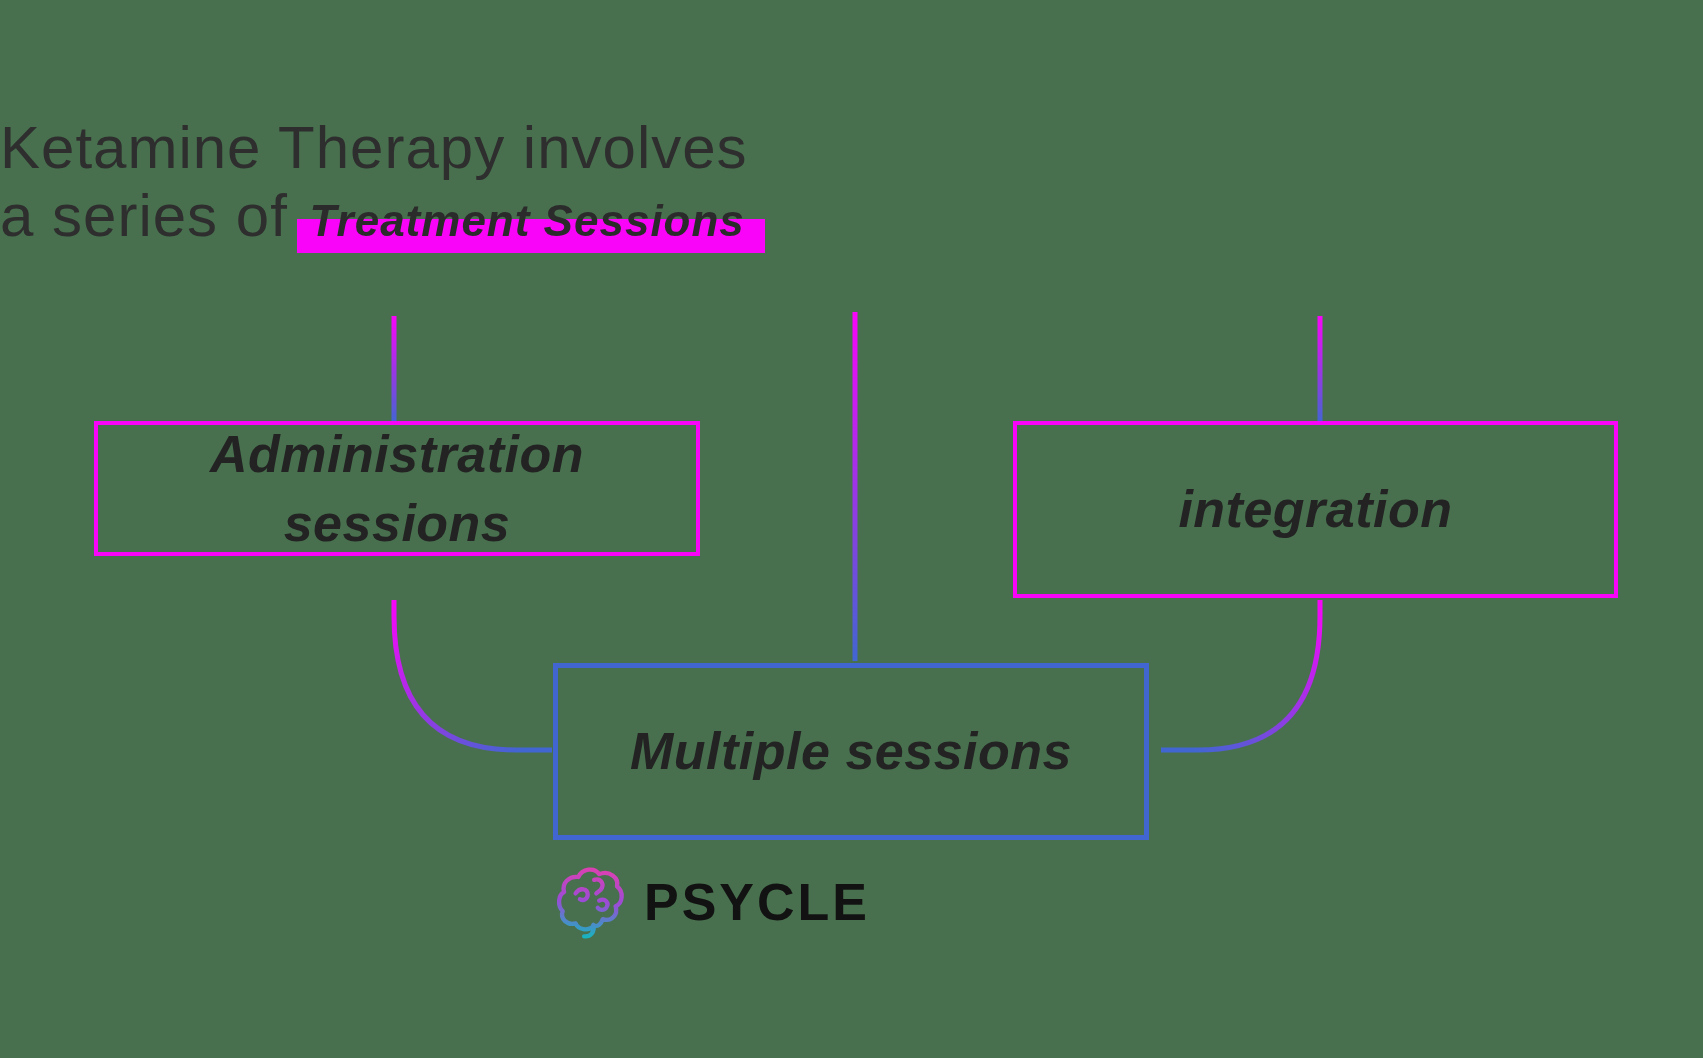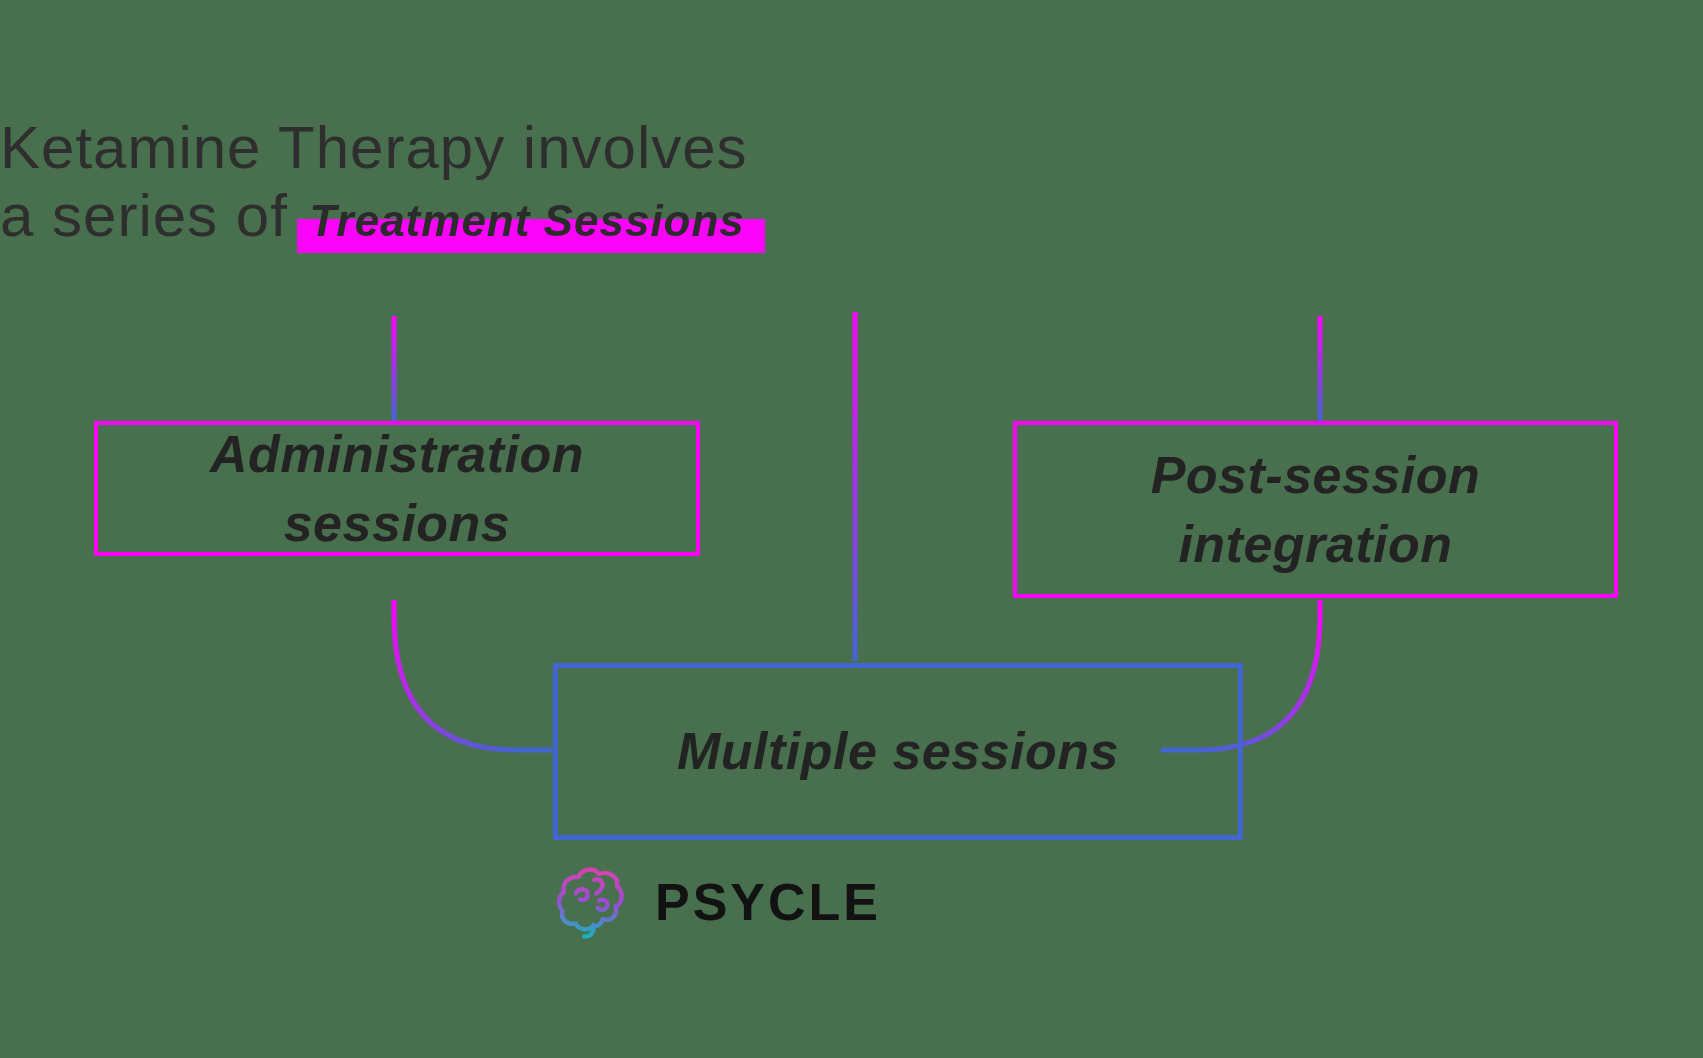--- a/index.html
+++ b/index.html
@@ -48,25 +48,25 @@
     position:absolute;display:flex;align-items:center;justify-content:center;
     text-align:center;color:var(--label-dark);
     font-weight:700;font-style:italic;
   }
   .box .label{font-size:52px;line-height:1.32;letter-spacing:0.5px;}
   .box .label span{display:block;}
   .box-magenta{border:4px solid var(--magenta);}
   .box-blue{border:5px solid var(--blue);}
   #box-admin{left:94px;top:421px;width:606px;height:135px;}
   #box-post{left:1013px;top:421px;width:605px;height:177px;}
-  #box-multiple{left:553px;top:663px;width:690px;height:177px;}
+  #box-multiple{left:553px;top:663px;width:596px;height:177px;}
 
   .logo{
     position:absolute;left:556px;top:862px;
-    display:flex;align-items:center;gap:27px;
+    display:flex;align-items:center;gap:16px;
   }
   .logo svg.brain{width:72px;height:80px;}
   .logo-text{
     font-size:52px;font-weight:700;letter-spacing:3px;
     color:var(--logo-black);
   }
 </style>
 </head>
 <body>
 
@@ -109,21 +109,20 @@
 
   <div class="box box-magenta" id="box-admin">
     <div class="label">
       <span>Administration</span>
       <span>sessions</span>
     </div>
   </div>
 
   <div class="box box-magenta" id="box-post">
     <div class="label">
-      <span>Post-session</span>
       <span>integration</span>
     </div>
   </div>
 
   <div class="box box-blue" id="box-multiple">
     <div class="label">
       <span>Multiple sessions</span>
     </div>
   </div>
 

